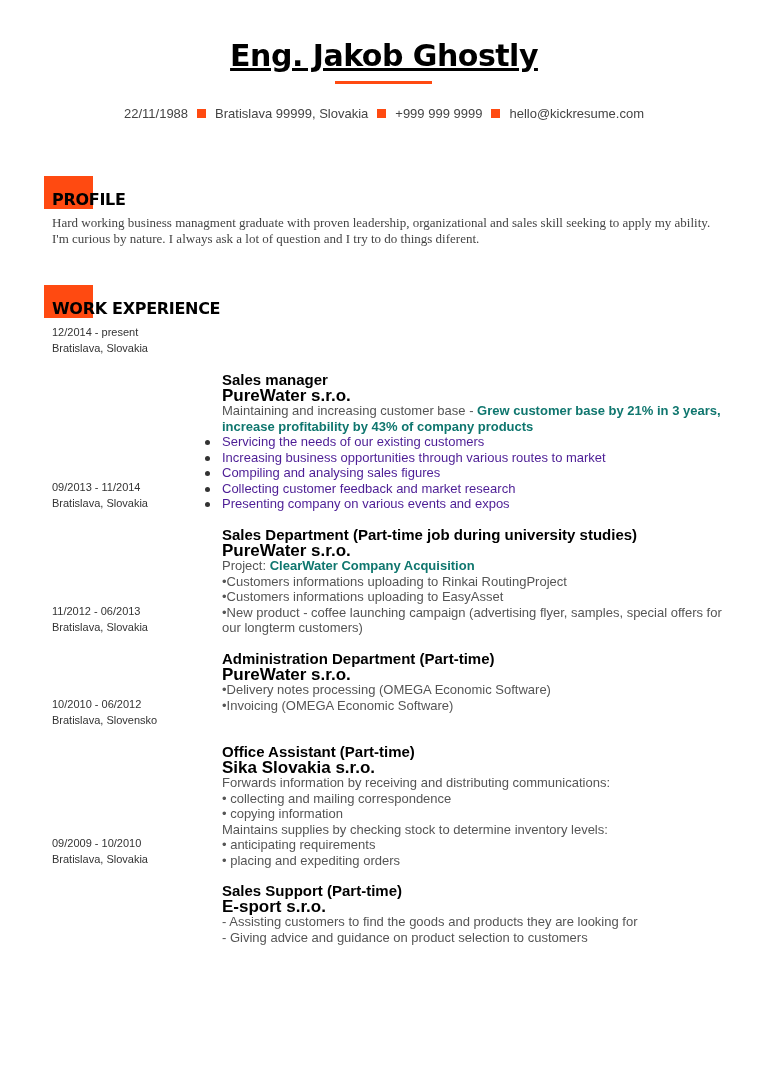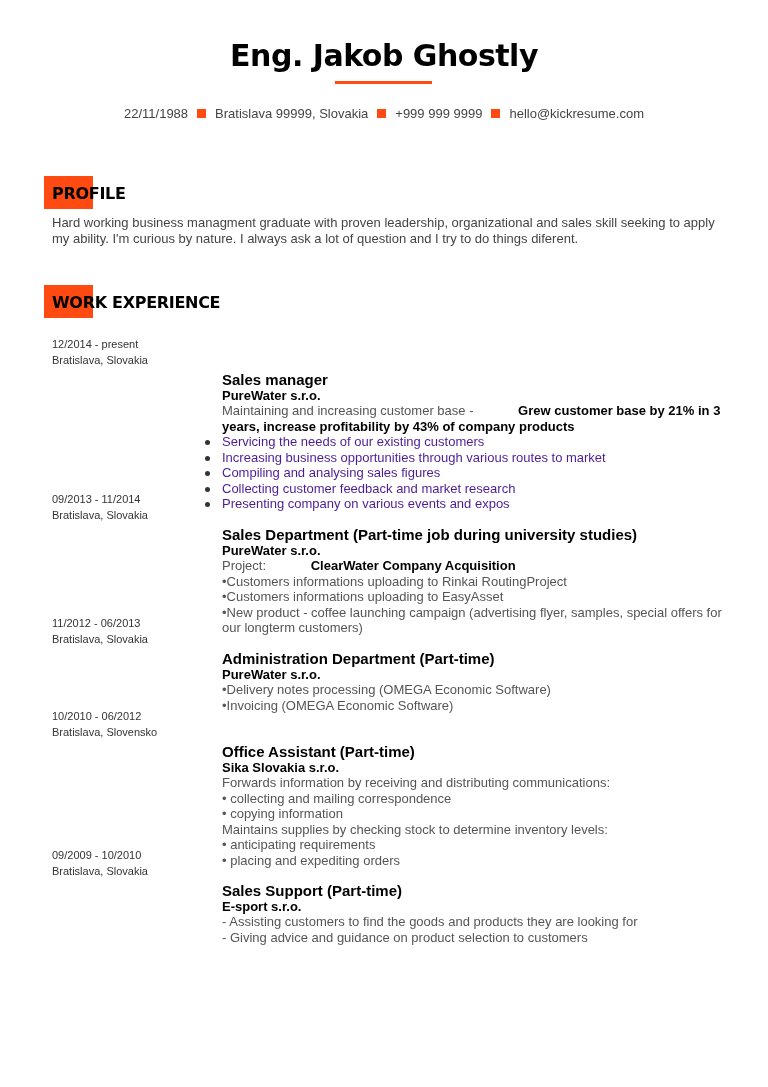--- a/index.html
+++ b/index.html
@@ -9,20 +9,21 @@
       font-family: "Liberation Sans", "DejaVu Sans", sans-serif;
       color: #222;
       overflow: hidden;
     }
     .name {
       position: absolute; left: 0; width: 768px; top: 38px;
       text-align: center;
       font-family: "DejaVu Sans", sans-serif;
       font-weight: bold; font-size: 30px; letter-spacing: -0.5px;
       color: #000;
+      text-decoration: underline;
     }
     .name-underline {
       position: absolute; left: 335px; top: 81px;
       width: 97px; height: 3px; background: #FF4A11;
     }
     .contact {
       position: absolute; left: 0; width: 768px; top: 106px;
       display: flex; justify-content: center; align-items: center;
       font-size: 13px; color: #444;
     }
@@ -31,47 +32,47 @@
       background: #FF4A11; margin: 0 9px;
     }
     .section-head {
       position: absolute; left: 44px; height: 33px;
     }
     .section-head .box {
       position: absolute; left: 0; top: 0; width: 49px; height: 33px;
       background: #FF4A11;
     }
     .section-head .title {
-      position: absolute; left: 8px; top: 8px; white-space: nowrap;
+      position: absolute; left: 8px; top: 14px; white-space: nowrap;
       font-family: "DejaVu Sans", sans-serif;
       font-weight: bold; font-size: 16px; color: #000; letter-spacing: -0.3px;
     }
     .profile-text {
       position: absolute; left: 52px; top: 215px; width: 670px;
-      font-size: 13px; line-height: 16px; color: #444;
+      font-size: 13px; line-height: 16px; color: #444; font-family: Liberation Serif, serif;
     }
     .job { position: absolute; left: 52px; width: 670px; }
     .job .meta {
-      position: absolute; left: 0; top: 13px; width: 160px;
+      position: absolute; left: 0; top: 1px; width: 160px;
       font-size: 11px; line-height: 16px; color: #333;
     }
     .job .body { position: absolute; left: 170px; top: 0; width: 500px; }
     .job .title {
       font-weight: bold; font-size: 15px; line-height: 17px; color: #000;
       white-space: nowrap;
       margin-top: 48px;
     }
     .job .company {
-      font-weight: bold; font-size: 13px; line-height: 15px; color: #000;
+      font-weight: bold; font-size: 17px; line-height: 15px; color: #000;
     }
     .job .line {
       font-size: 13px; line-height: 15.5px; color: #555; white-space: nowrap;
     }
     .job .line.wrap { white-space: normal; }
-    .job .line b { color: #000000; margin-left: 41px; }
+    .job .line b { color: #0f766e; }
     .job ul { list-style: none; }
     .job ul li {
       position: relative; padding-left: 0;
       font-size: 13px; line-height: 15.5px; color: #4c1d95; white-space: nowrap;
     }
     .job ul li .dot {
       position: absolute; left: -17px; top: 6px;
       width: 5px; height: 5px; border-radius: 50%; background: #333;
     }
   </style>

